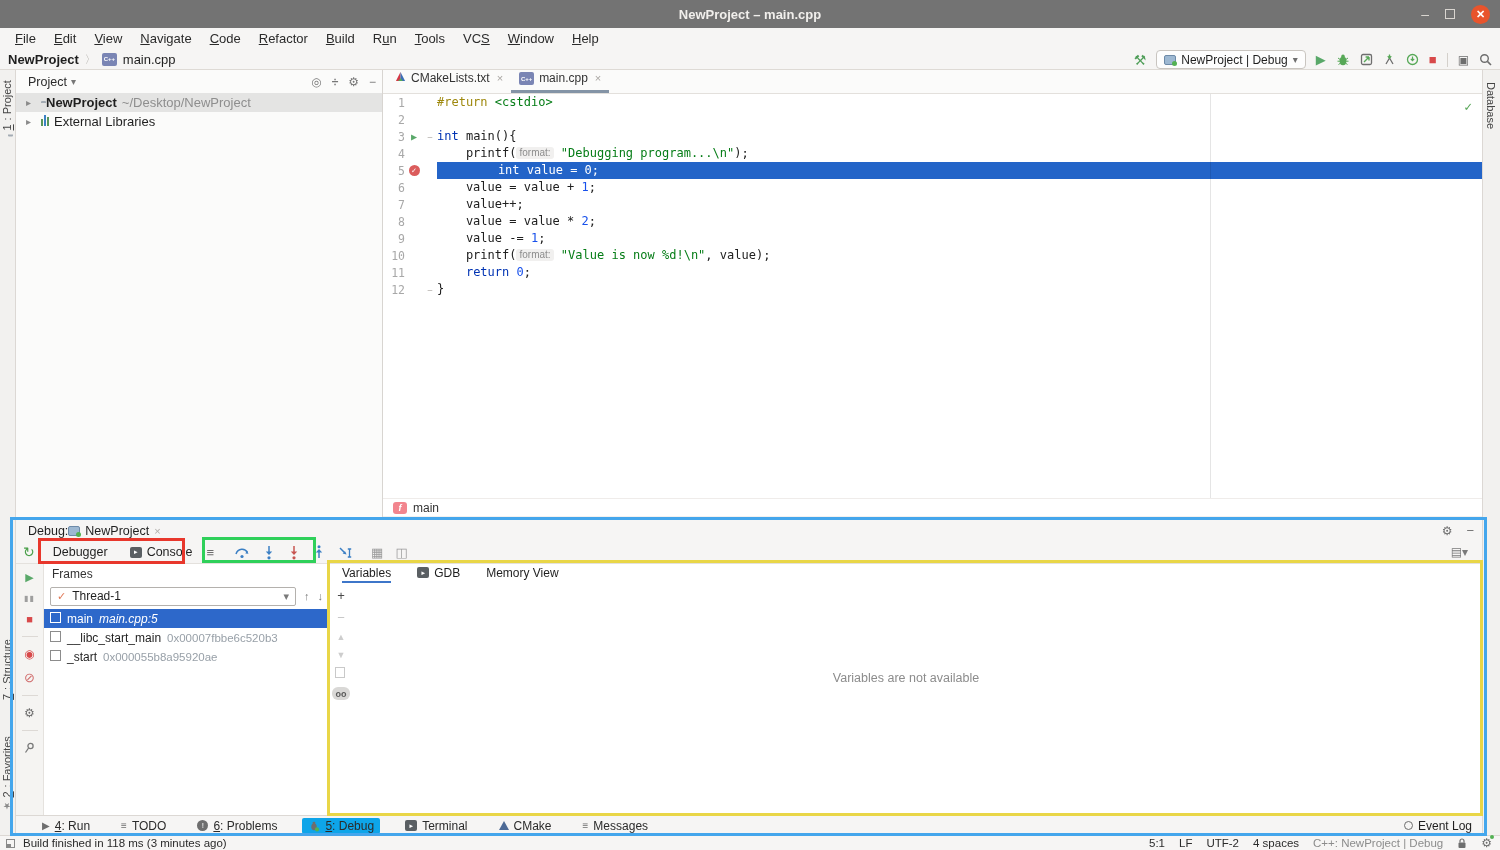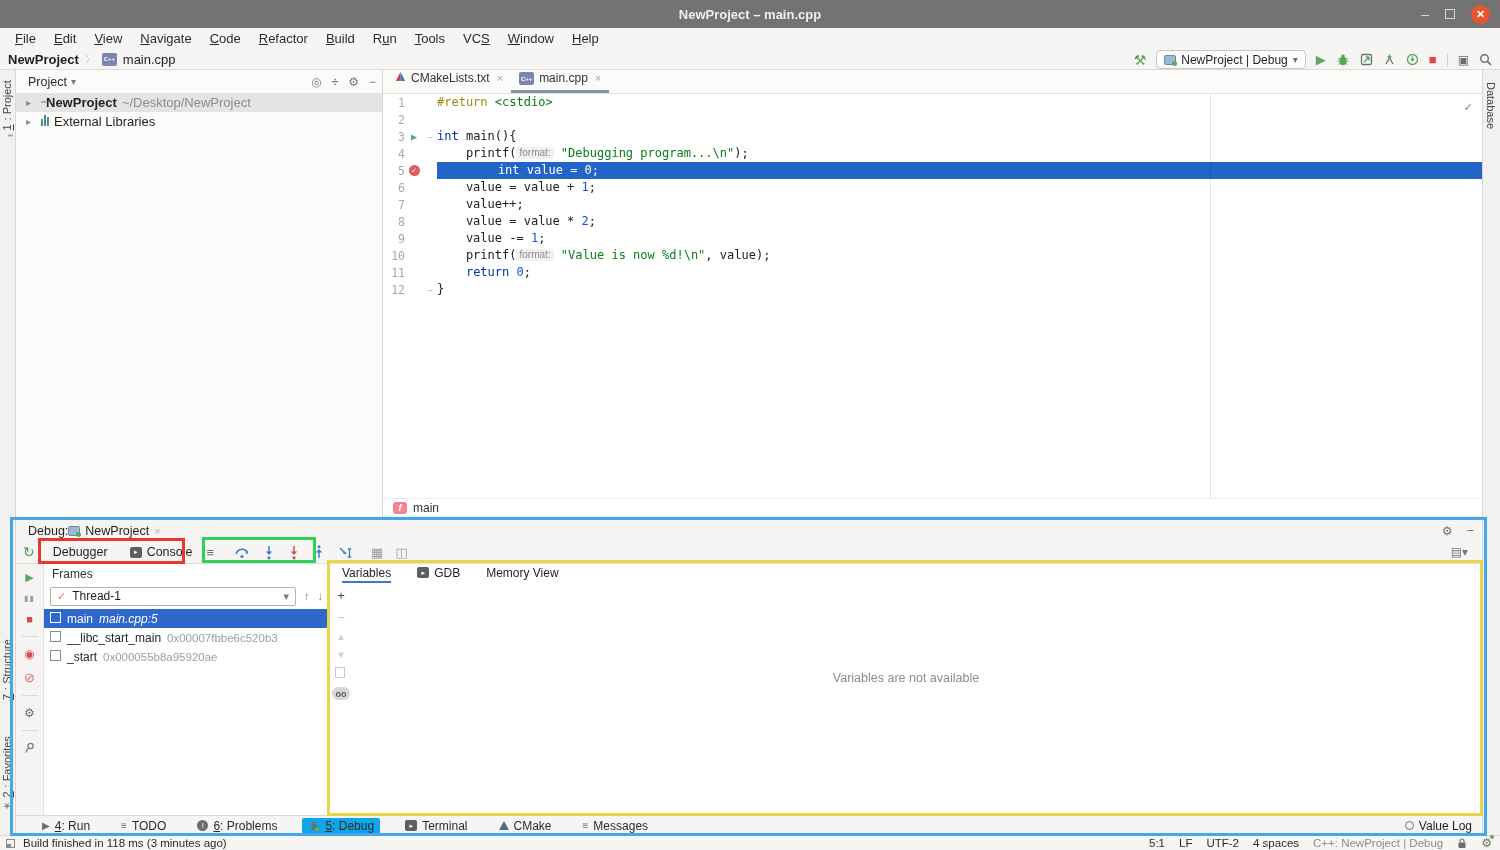--- a/index.html
+++ b/index.html
@@ -577,21 +577,21 @@
       </span>
       <span class="ttab">
         <span style="display: inline-flex; align-items: center;">
           <span class="tic">≡</span>
         </span>
         <span>Messages</span>
       </span>
     </span>
   <span class="eventlog">
     <span class="ring"></span>
-    <span>Value Log</span>
+    <span>Event Log</span>
   </span>
 </div>
 
 <div id="statusbar" class="abs">
   <span class="sb-winic"></span>
   <span>Build finished in 118 ms (3 minutes ago)</span>
   <span class="sb-right">
     <span>5:1</span>
     <span>LF</span>
     <span>UTF-2</span>

